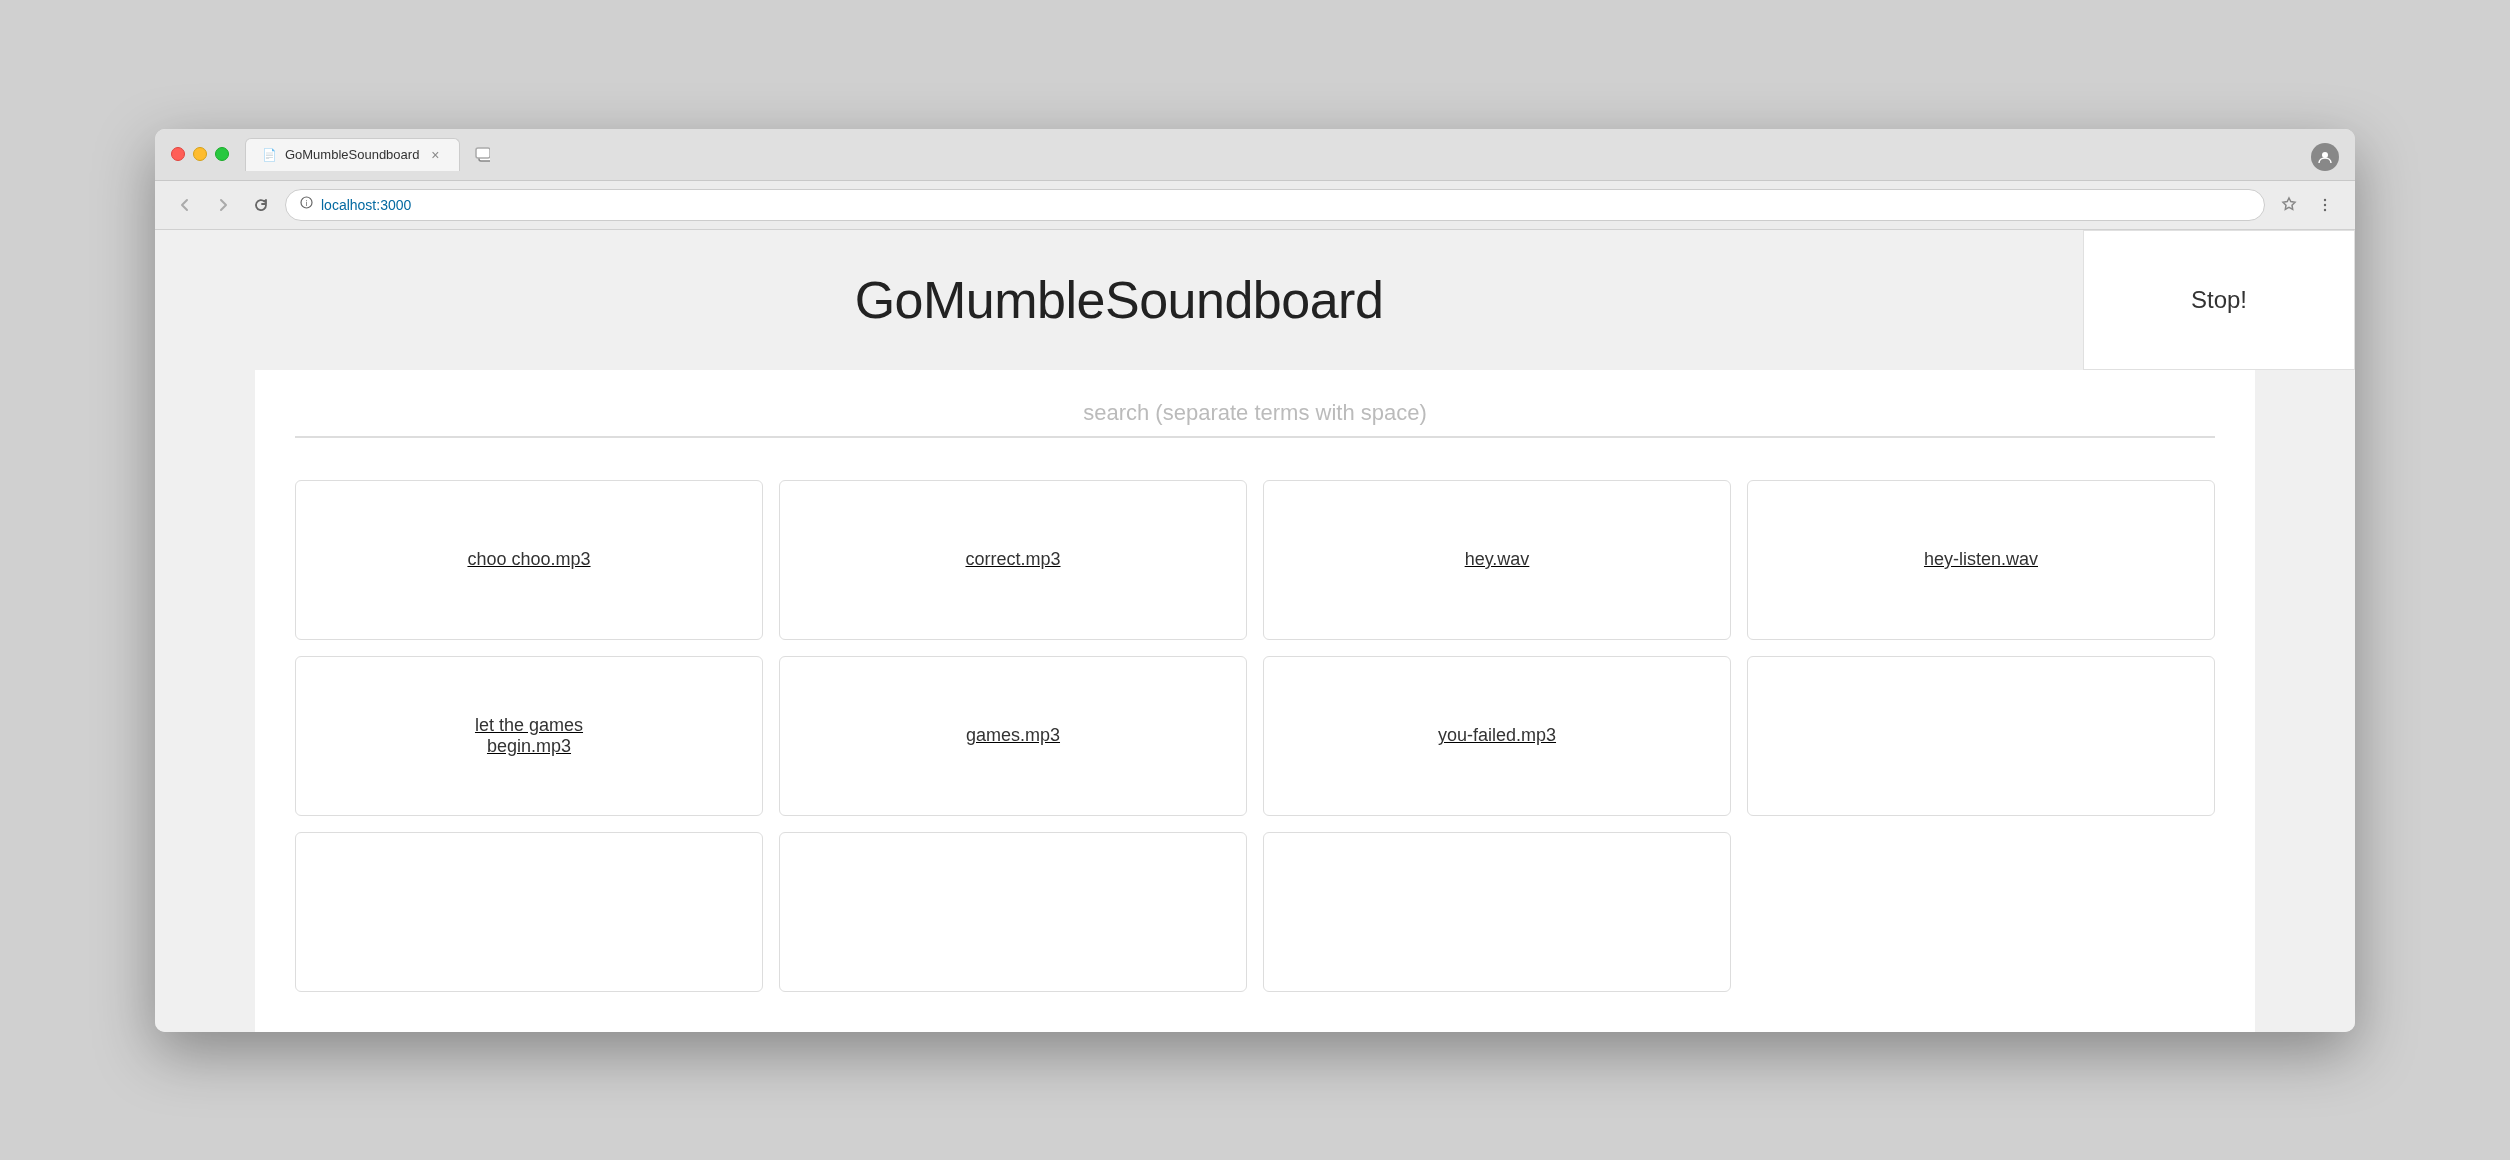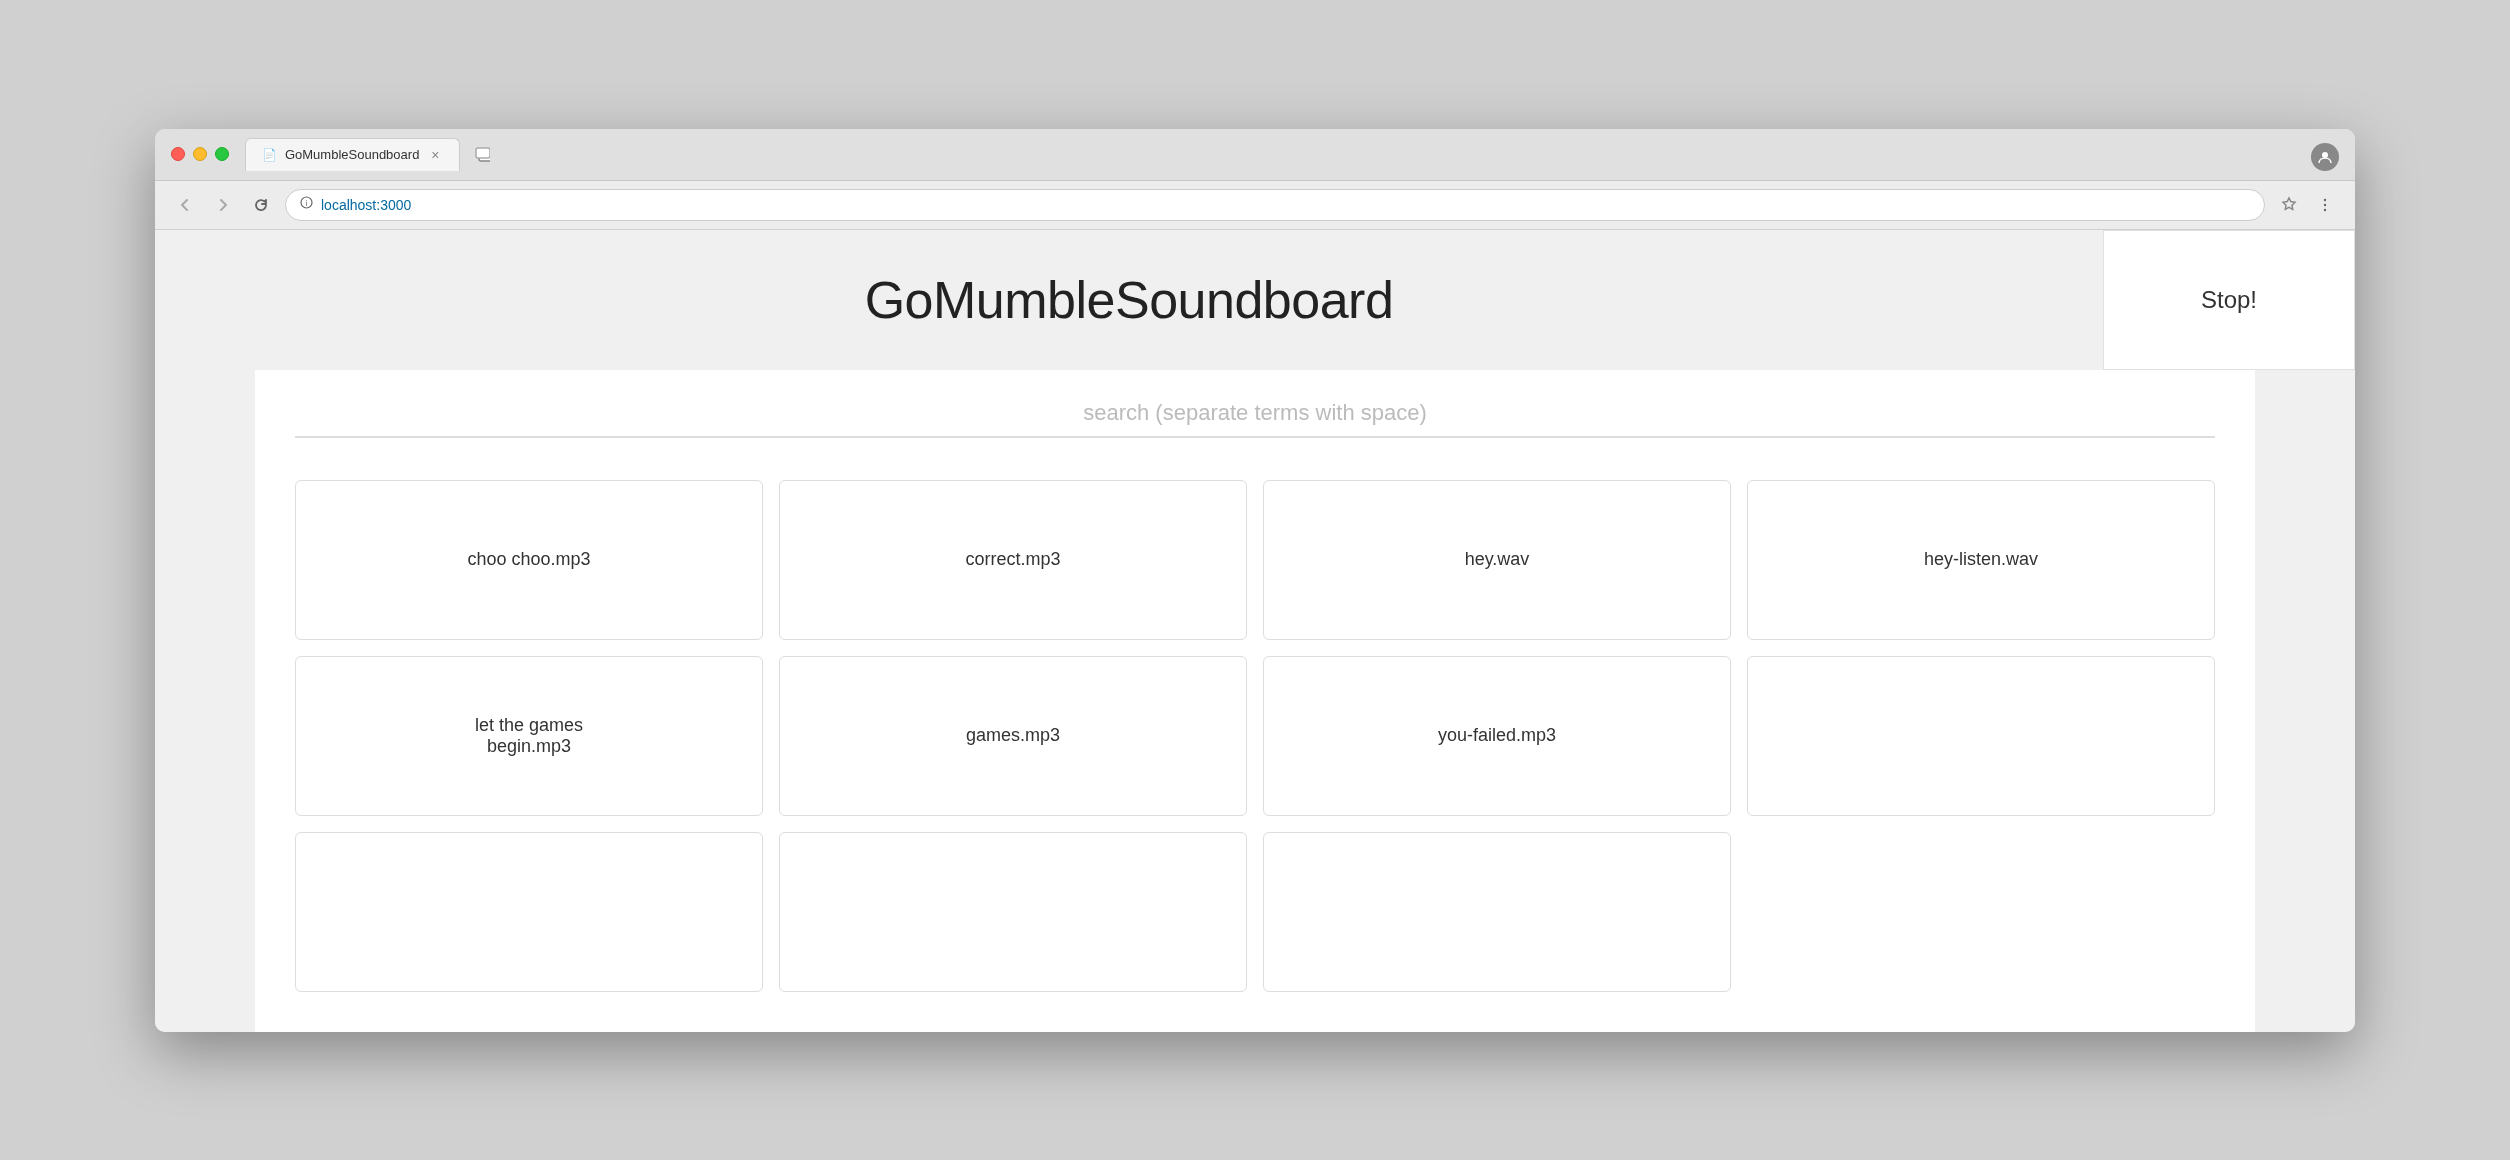--- a/index.html
+++ b/index.html
@@ -207,21 +207,21 @@
     }
 
     .page-title {
       font-size: 52px;
       font-weight: 400;
       color: #222;
       letter-spacing: -0.5px;
     }
 
     .stop-button-area {
-      width: 252px;
+      width: 272px;
       background: white;
       display: flex;
       align-items: center;
       justify-content: center;
       border: 1px solid #e0e0e0;
       cursor: pointer;
       flex-shrink: 0;
     }
 
     .stop-button-label {
@@ -268,20 +268,21 @@
       border: 1px solid #ddd;
       border-radius: 6px;
       height: 160px;
       display: flex;
       align-items: center;
       justify-content: center;
       cursor: pointer;
       transition: background 0.15s;
       text-align: center;
       padding: 8px;
+      text-decoration: underline;
     }
 
     .sound-card-label {
       font-size: 18px;
       color: #333;
       font-weight: 400;
     }
 
     .profile-icon {
       position: absolute;

